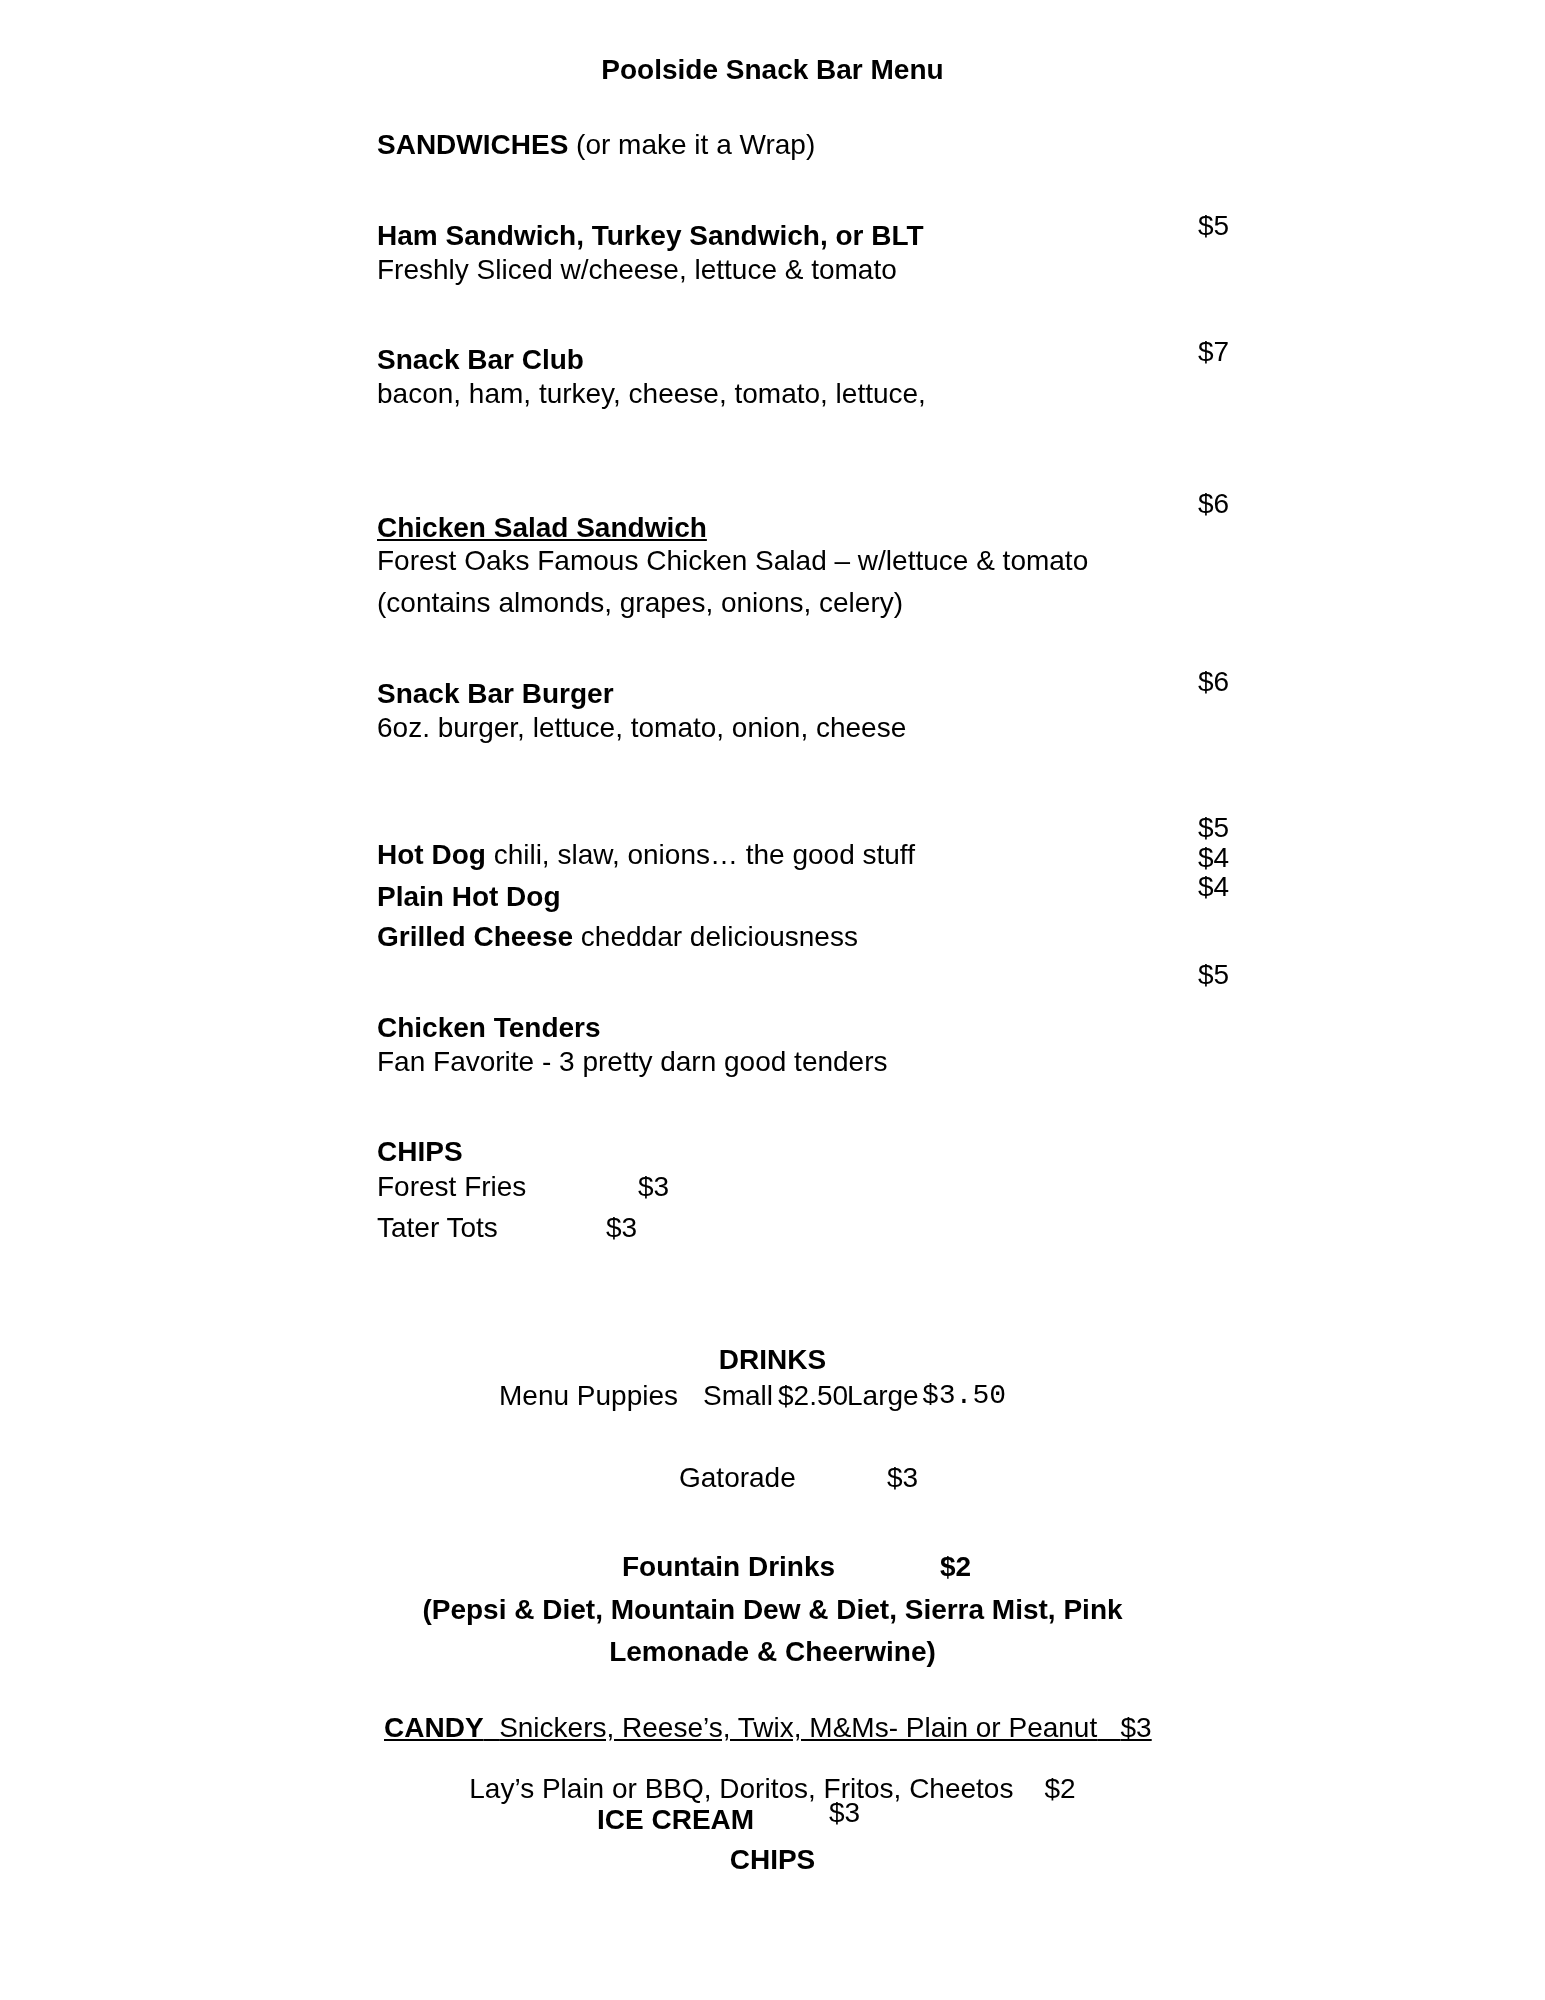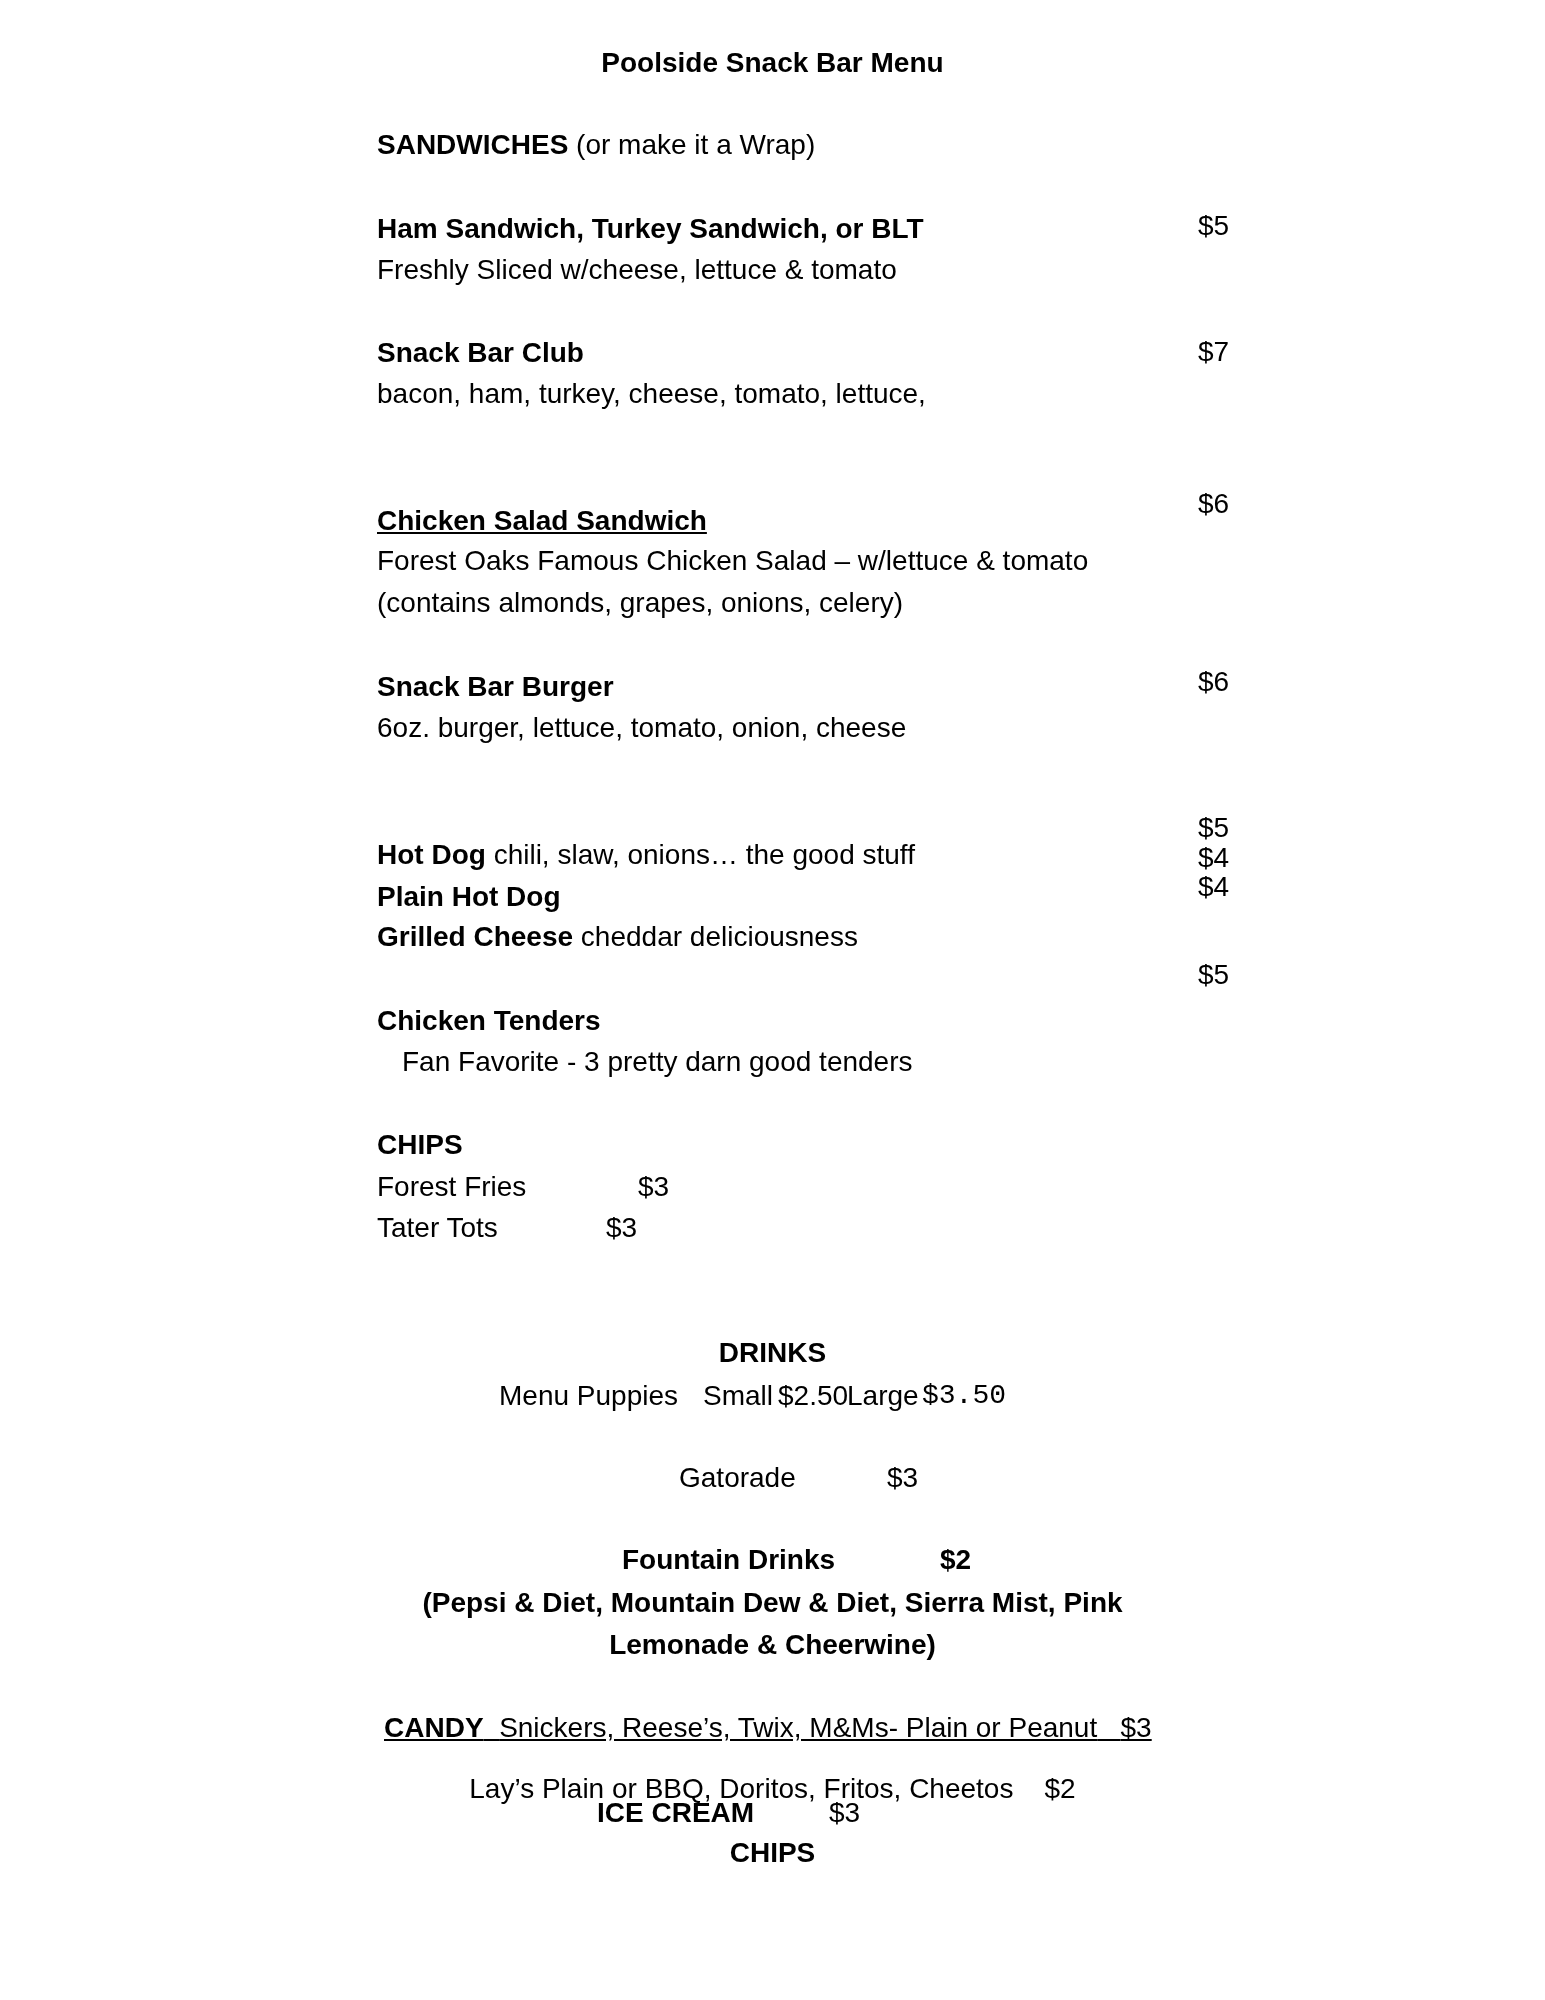--- a/index.html
+++ b/index.html
@@ -1,19 +1,19 @@
 <!DOCTYPE html>
 <html><head>
 <meta charset="utf-8">
 <style>
   html, body { margin: 0; padding: 0; background: #ffffff; }
   body { width: 1545px; height: 2000px; position: relative; overflow: hidden;
          font-family: "Liberation Sans", sans-serif; color: #000000; }
   .ln { position: absolute; white-space: pre; font-size: 28px; line-height: 32px; height: 32px; }
-  .b { font-weight: bold; }
+  .b { font-weight: bold; margin-top: 7px; }
   .price { position: absolute; font-size: 28px; line-height: 32px; white-space: pre; }
   .center { position: absolute; left: 0; width: 1545px; text-align: center; white-space: pre; font-size: 28px; line-height: 32px; }
 </style>
 </head>
 <body>
 
 <div class="center b" style="top:47px;">Poolside Snack Bar Menu</div>
 
 <div class="ln" style="left:377px; top:129px;"><span class="b">SANDWICHES</span><span> (or make it a Wrap)</span></div>
 
@@ -37,21 +37,21 @@
 <div class="ln" style="left:377px; top:839px;"><span class="b">Hot Dog</span><span> chili, slaw, onions… the good stuff</span></div>
 <div class="price" style="left:1198px; top:812px;">$5</div>
 
 <div class="ln" style="left:377px; top:881px;"><span class="b">Plain Hot Dog</span><span></span></div>
 <div class="price" style="left:1198px; top:842px;">$4</div>
 
 <div class="ln" style="left:377px; top:921px;"><span class="b">Grilled Cheese</span><span> cheddar deliciousness</span></div>
 <div class="price" style="left:1198px; top:871px;">$4</div>
 
 <div class="ln b" style="left:377px; top:1005px;">Chicken Tenders</div>
-<div class="ln" style="left:377px; top:1046px;margin-left:25px;">Fan Favorite - 3 pretty darn good tenders</div>
+<div class="ln" style="left:377px; top:1046px;">Fan Favorite - 3 pretty darn good tenders</div>
 <div class="price" style="left:1198px; top:959px;">$5</div>
 
 <div class="ln b" style="left:377px; top:1129px;">CHIPS</div>
 <div class="ln" style="left:377px; top:1171px;">Forest Fries</div>
 <div class="price" style="left:638px; top:1171px;">$3</div>
 <div class="ln" style="left:377px; top:1212px;">Tater Tots</div>
 <div class="price" style="left:606px; top:1212px;">$3</div>
 
 <div class="center b" style="top:1337px;">DRINKS</div>
 

